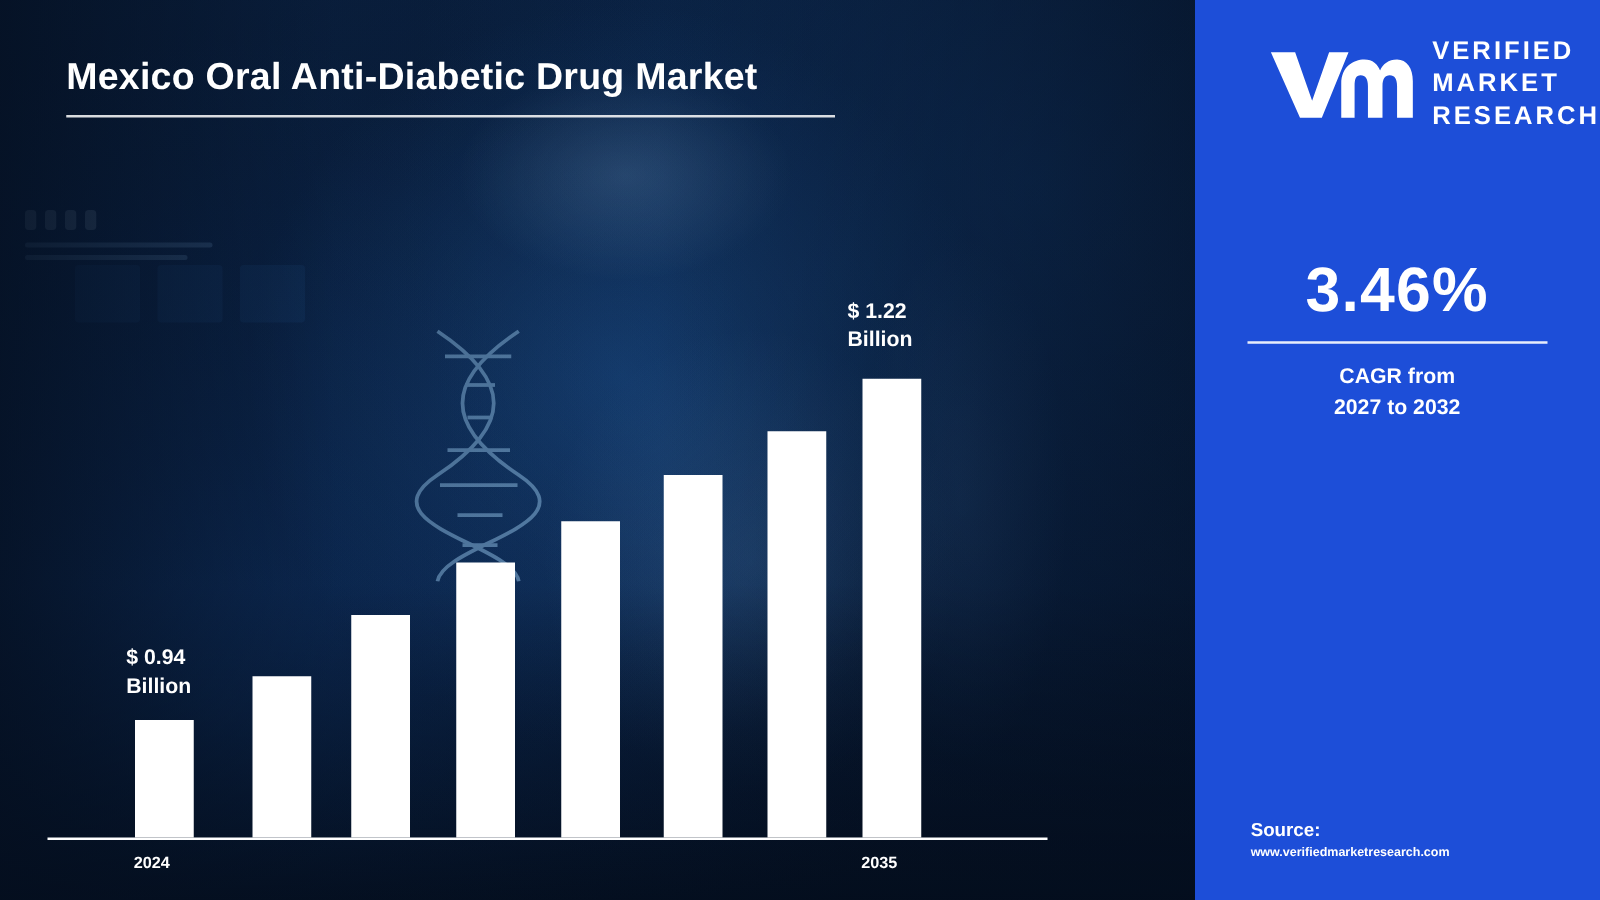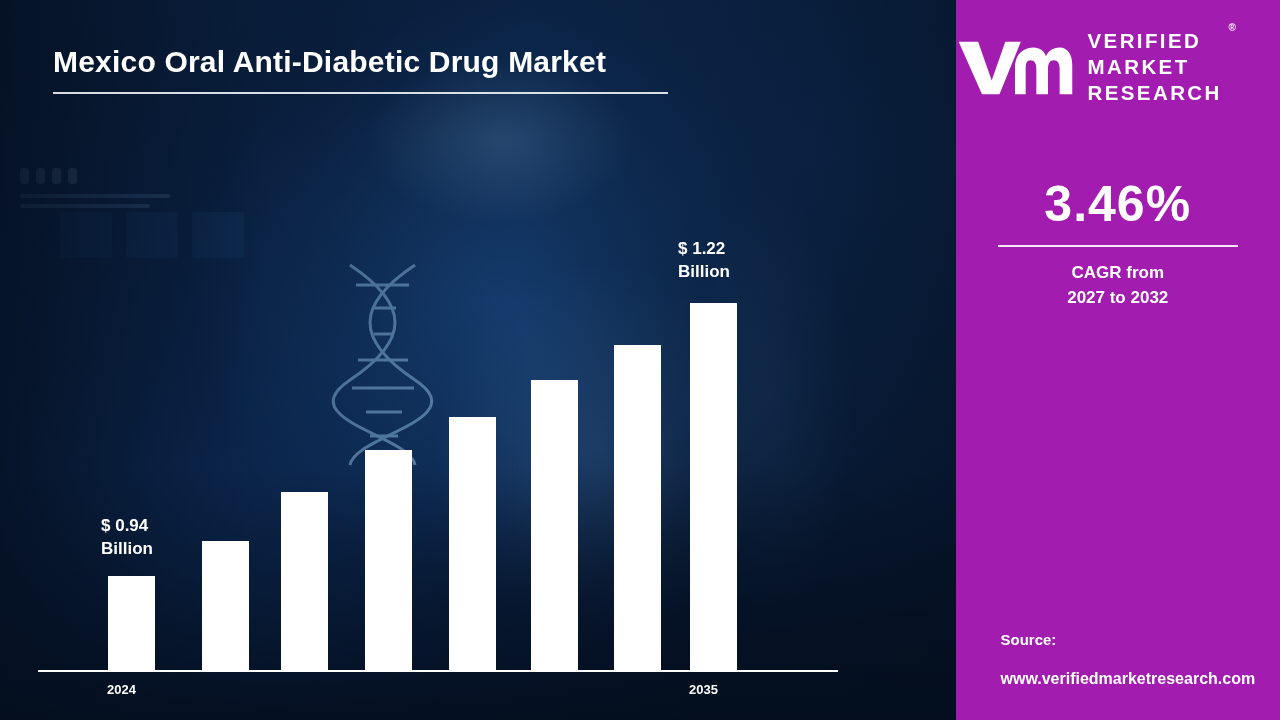--- a/index.html
+++ b/index.html
@@ -75,51 +75,51 @@
     position:absolute; color:#ffffff; font-size:17px; font-weight:bold;
     line-height:1.35; text-align:left; white-space:pre-line;
   }
   .x-label {
     position:absolute; bottom:23px; color:#ffffff; font-size:13px; font-weight:bold;
   }
 
   
   .right-panel {
     position:relative; width:360px; height:720px;
-    background:#a21caf;
-    display:flex; flex-direction:column; align-items:flex-start;
+    background:#1d4ed8;
+    display:flex; flex-direction:column; align-items:flex-end;
   }
   .logo-block {
     margin-top:28px; display:flex; align-items:center; gap:14px;
   }
   .logo-mark { width:118px; height:66px; }
   .logo-text {
     position:relative; color:#ffffff; font-weight:bold; font-size:20.5px;
     letter-spacing:2.4px; line-height:1.28; text-align:left;
   }
   .logo-reg {
     position:absolute; right:-14px; top:-6px; font-size:10px; letter-spacing:0;
   }
-  .cagr-block { margin-top:68px; text-align:center; width:100%; }
+  .cagr-block { margin-top:96px; text-align:center; width:100%; }
   .cagr-value {
     color:#ffffff; font-size:50px; font-weight:bold; letter-spacing:1px;
   }
   .cagr-rule {
     width:240px; height:2px; background:rgba(255,255,255,.9);
     margin:12px auto 0;
   }
   .cagr-caption {
     margin-top:13px; color:#ffffff; font-size:17px; font-weight:bold; line-height:1.5;
     white-space:pre-line;
   }
   .source-block {
     position:absolute; left:45px; bottom:32px; text-align:left;
   }
   .source-label { color:#ffffff; font-size:15px; font-weight:bold; }
-  .source-url  { color:#ffffff; font-size:16px; font-weight:bold; margin-top:22px; }
+  .source-url  { color:#ffffff; font-size:10px; font-weight:bold; margin-top:4px; }
 </style>
 </head>
 <body>
 
 <div id="page">
 
   <div class="left-panel">
     <div class="bg-photo"></div>
 
     <div class="photo-ui">

